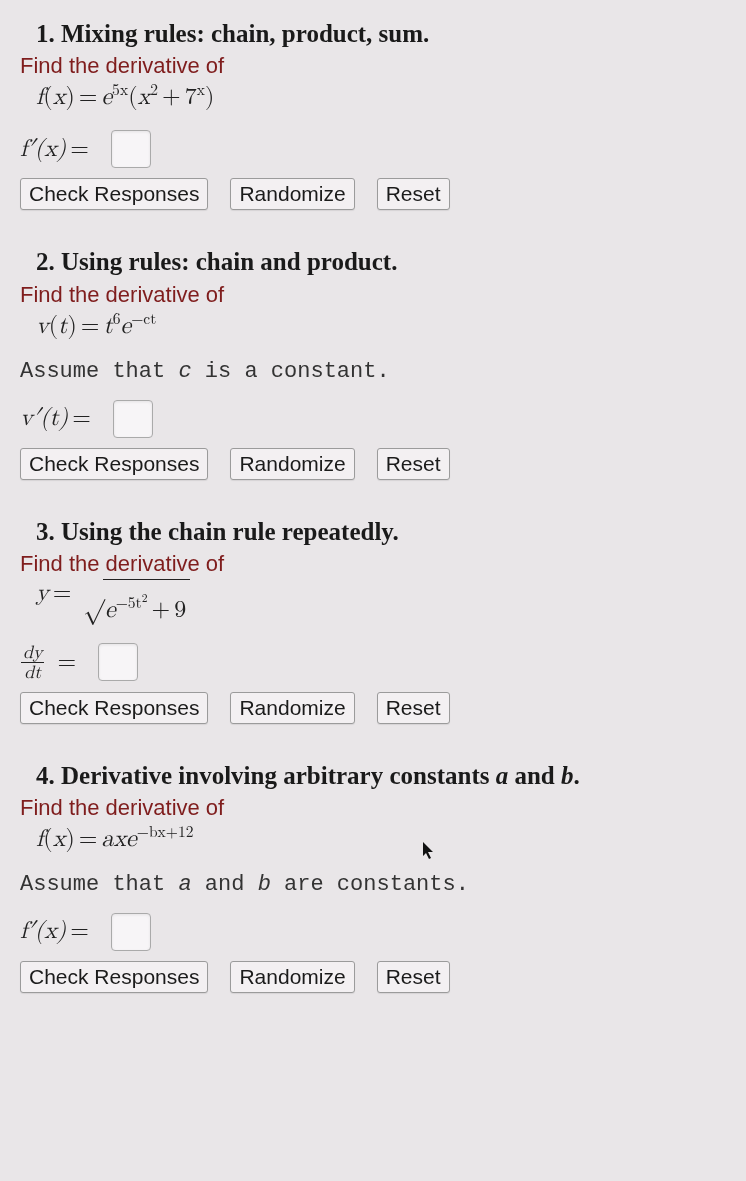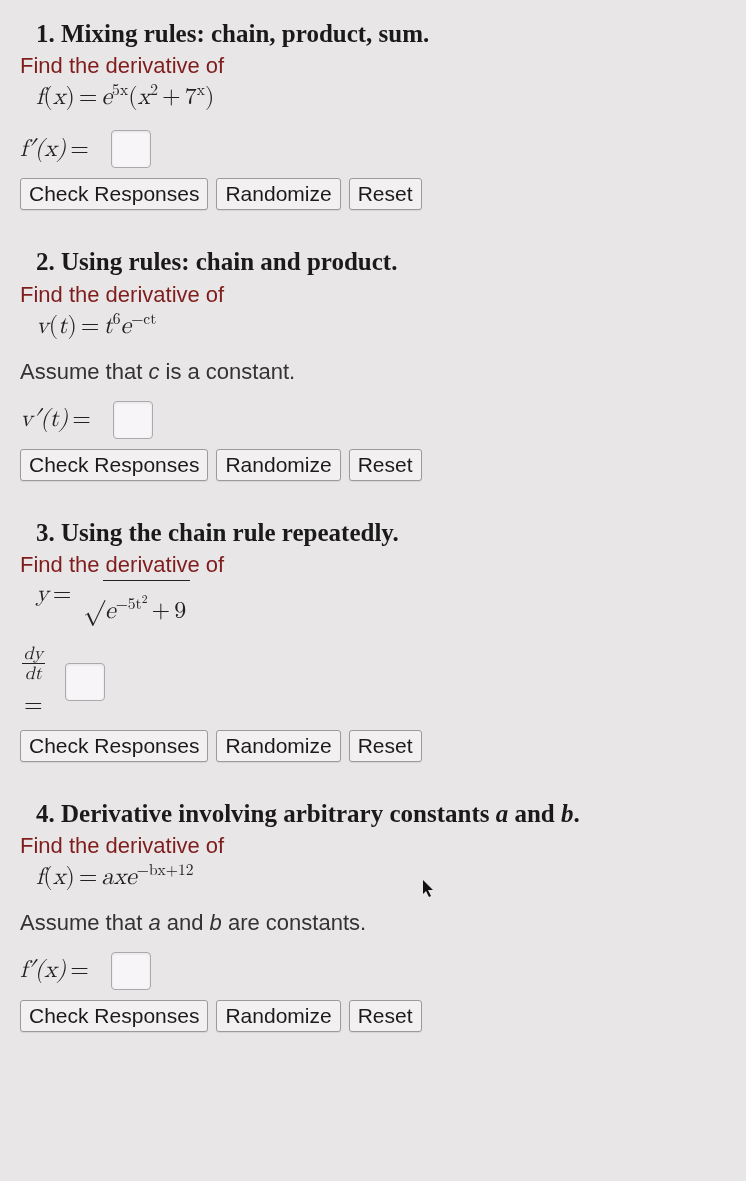--- a/index.html
+++ b/index.html
@@ -21,21 +21,21 @@
     margin: 0 0 4px 16px;
     color: #1a1a1a;
   }
   .prompt {
     font-family: "Segoe UI", Helvetica, Arial, sans-serif;
     font-size: 22px;
     color: #7f1d1d;
     margin: 2px 0 2px 0;
   }
   .note {
-    font-family: Liberation Sans, sans-serif;
+    font-family: Liberation Mono, monospace;
     font-size: 22px;
     color: #333;
     margin: 2px 0 16px 0;
   }
   .math {
     font-family: "Latin Modern Math", "Cambria Math", Georgia, serif;
     font-size: 24px;
     font-style: italic;
     margin: 2px 0 18px 16px;
     white-space: nowrap;
@@ -55,21 +55,21 @@
   .answer-box {
     width: 34px;
     height: 34px;
     border: 1px solid #aaa;
     border-radius: 4px;
     background: #f7f5f7;
     box-shadow: inset 0 1px 3px rgba(0,0,0,0.08);
   }
   .buttons {
     display: flex;
-    gap: 8px;
+    gap: 22px;
     margin-top: 4px;
   }
   button.action {
     font-family: "Segoe UI", Helvetica, Arial, sans-serif;
     font-size: 21px;
     color: #1b1b1b;
     background: #f3f0f2;
     border: 1px solid #9b9b9b;
     border-radius: 3px;
     padding: 3px 8px;
@@ -164,21 +164,21 @@
   </div>
   <div class="prompt">Find the derivative of</div>
   <div class="math">
     y<span class="eq">=</span>
     <span class="sqrt">
       <span class="radical">√</span>
       <span class="radicand">e<sup><span class="up">−5</span>t<sup class="up" style="font-size:0.75em;">2</sup></sup><span class="eq">+</span><span class="up">9</span></span>
     </span>
   </div>
   <div class="answer-row">
-    <span class="answer-label" style="display:inline-flex;align-items:center;gap:8px;flex-direction:column;">
+    <span class="answer-label" style="display:inline-flex;align-items:center;gap:8px;">
       <span class="frac">
         <span class="num">dy</span>
         <span class="den">dt</span>
       </span>
       <span class="eq">=</span>
     </span>
     <input class="answer-box" style="">
   </div>
   <div class="buttons">
     <button class="action">Check Responses</button>

